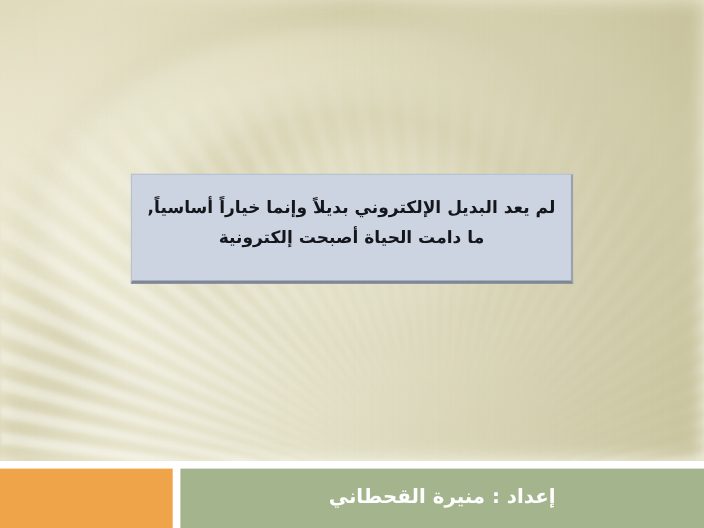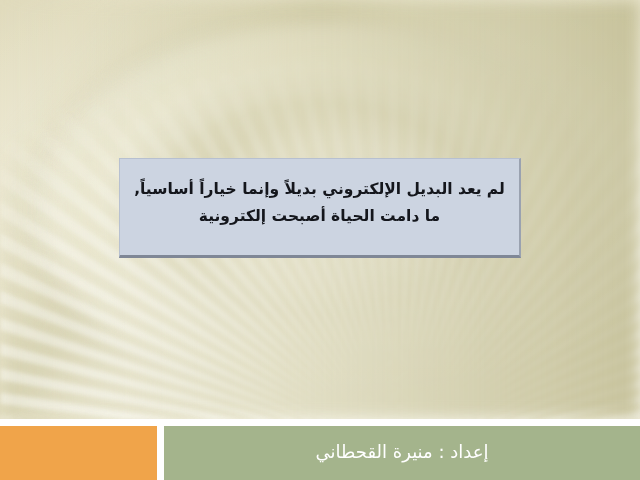--- a/index.html
+++ b/index.html
@@ -252,21 +252,21 @@
     display: flex;
     align-items: center;
     justify-content: center;
   }
   #footer-text {
     direction: rtl;
     unicode-bidi: isolate;
     color: #ffffff;
     font-family: "DejaVu Sans", sans-serif;
     font-size: 18px;
-    font-weight: 400;
+    font-weight: 700;
     line-height: 1.2;
     text-align: center;
     padding-bottom: 2px;
   }
 </style>
 </head>
 <body>
 
 <div id="slide">
 

